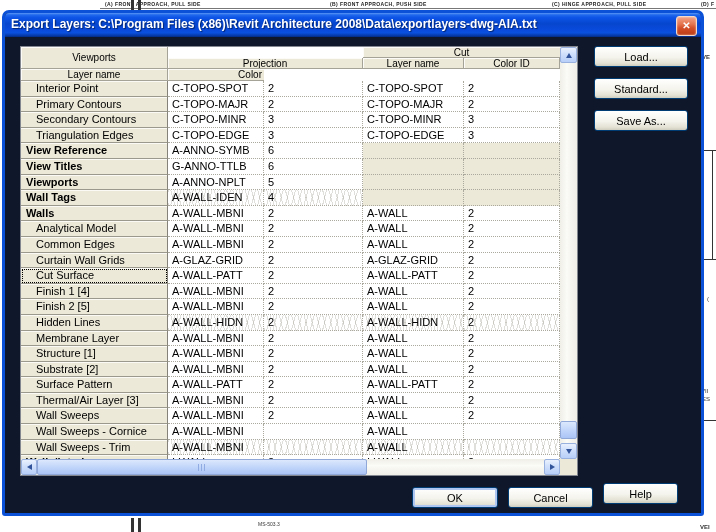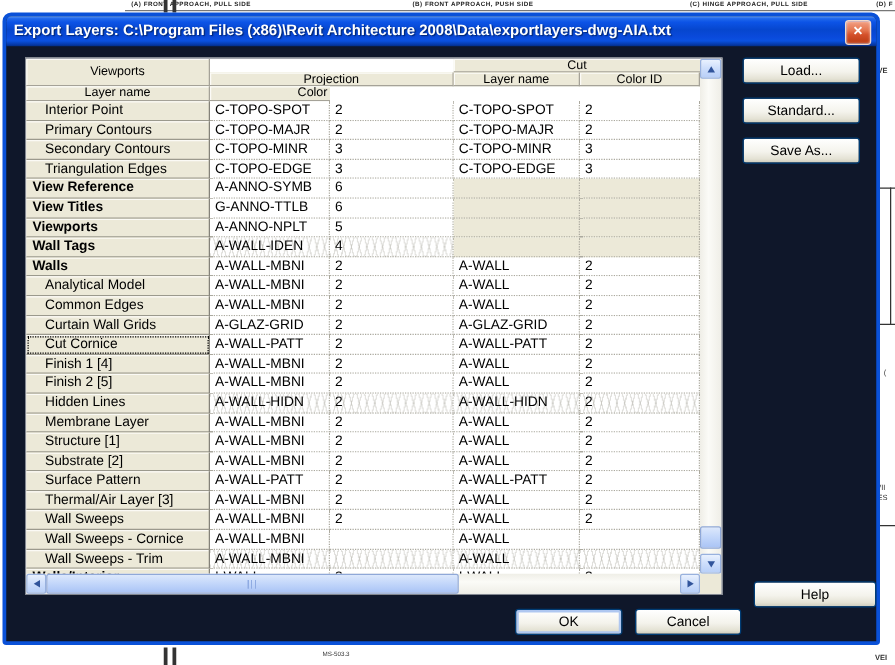--- a/index.html
+++ b/index.html
@@ -72,21 +72,21 @@
   
   .xpbtn{position:absolute;box-sizing:border-box;border:1px solid #003C74;border-radius:3px;
      background:linear-gradient(180deg,#FFFFFF 0%,#F4F3EC 55%,#E4E2D4 85%,#CFCDBE 100%);
      font-family:"Liberation Sans",sans-serif;font-size:11px;color:#000;text-align:center;
      cursor:pointer;padding:0;}
   .xpbtn.default{box-shadow:inset 0 0 0 2px #AFC7F0;}
   #btn-load,#btn-standard,#btn-saveas{left:589px;width:94px;height:21px;}
   #btn-load{top:9px;} #btn-standard{top:41px;} #btn-saveas{top:73px;}
   #btn-ok{left:407px;top:450px;width:86px;height:21px;}
   #btn-cancel{left:503px;top:450px;width:85px;height:21px;}
-  #btn-help{left:598px;top:428px;width:98px;height:21px;}
+  #btn-help{left:598px;top:446px;width:75px;height:21px;}
 </style>
 </head>
 <body>
 
 <div id="stage">
 
   <div class="bg-hline"></div>
   <span class="bg-label" style="left:105px">(A) FRONT APPROACH, PULL SIDE</span>
   <span class="bg-label" style="left:330px">(B) FRONT APPROACH, PUSH SIDE</span>
   <span class="bg-label" style="left:552px">(C) HINGE APPROACH, PULL SIDE</span>
@@ -205,21 +205,21 @@
                 <div class="tcell data">2</div>
               </div>
               <div class="trow">
                 <div class="tcell cat indent">Curtain Wall Grids</div>
                 <div class="tcell data">A-GLAZ-GRID</div>
                 <div class="tcell data">2</div>
                 <div class="tcell data">A-GLAZ-GRID</div>
                 <div class="tcell data">2</div>
               </div>
               <div class="trow">
-                <div class="tcell cat indent focused">Cut Cornice</div>
+                <div class="tcell cat indent focused">Cut Surface</div>
                 <div class="tcell data">A-WALL-PATT</div>
                 <div class="tcell data">2</div>
                 <div class="tcell data">A-WALL-PATT</div>
                 <div class="tcell data">2</div>
               </div>
               <div class="trow">
                 <div class="tcell cat indent">Finish 1 [4]</div>
                 <div class="tcell data">A-WALL-MBNI</div>
                 <div class="tcell data">2</div>
                 <div class="tcell data">A-WALL</div>

